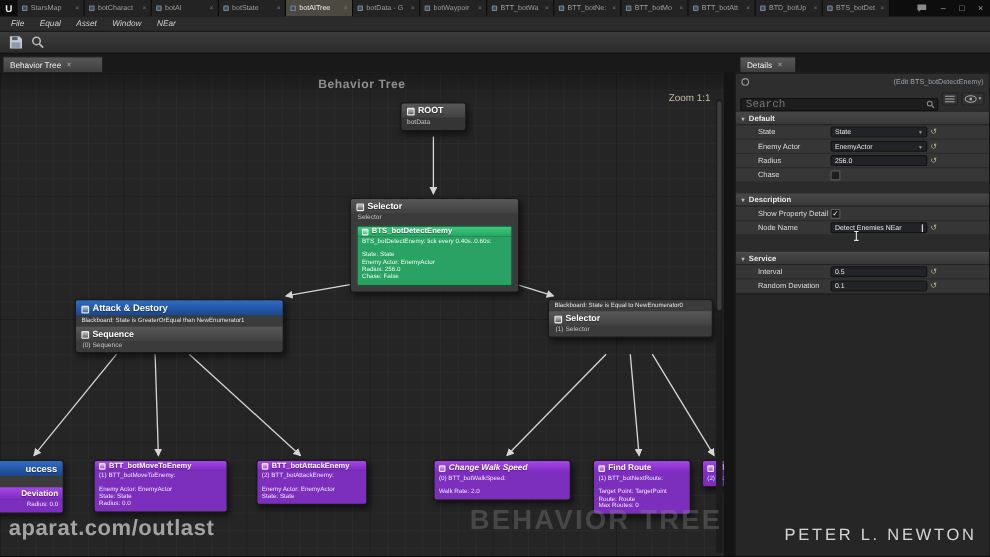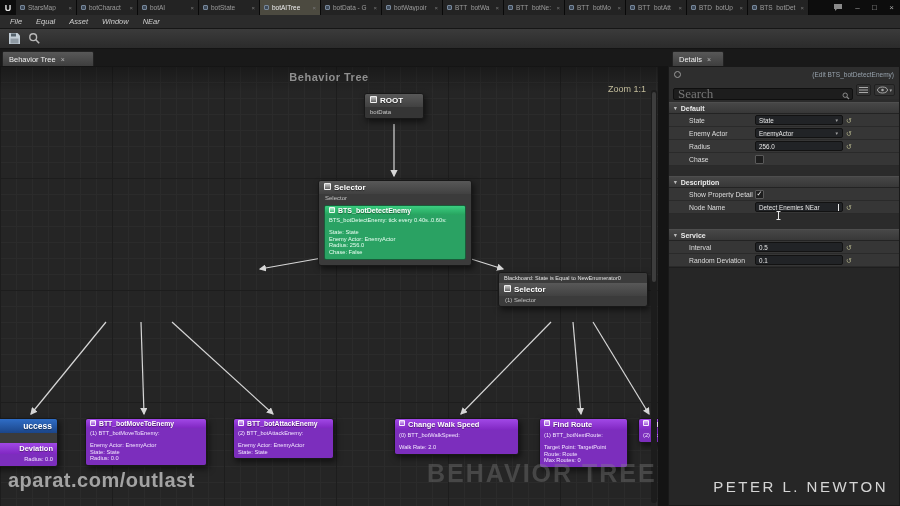--- a/index.html
+++ b/index.html
@@ -41,21 +41,21 @@
       linear-gradient(90deg, #2b2b2b 1px, transparent 1px);
     background-size:112px 112px, 112px 112px, 16px 16px, 16px 16px; }
   .graph-shade { position:absolute; left:0; top:0; right:0; height:26px; background:linear-gradient(rgba(0,0,0,.30),rgba(0,0,0,0)); }
   .graph-title { position:absolute; top:5px; left:0; right:0; text-align:center; color:#8f8f8f; font-weight:bold; font-size:11px; letter-spacing:.5px; }
   .graph-zoom { position:absolute; top:18px; right:12px; color:#c3bd9c; font-size:9px; }
   .wires { position:absolute; left:0; top:0; }
   .graph-scroll { position:absolute; right:1px; top:24px; bottom:3px; width:6px; background:#1c1c1c; border-radius:3px; }
   .gthumb { position:absolute; left:1px; right:1px; top:2px; height:46%; background:#3d3d3d; border-radius:3px; }
   
   .bt-node { position:absolute; background:#3b3b3b; border:1px solid #181818; border-radius:3px; overflow:hidden; box-shadow:2px 3px 6px rgba(0,0,0,.55); }
-  .node-hdr { display:flex; align-items:flex-start; gap:3px; padding:2px 5px; font-weight:bold; color:#fff; font-size:8px; text-shadow:0 1px 1px rgba(0,0,0,.45); white-space:nowrap; overflow:hidden; }
+  .node-hdr { display:flex; align-items:flex-end; gap:3px; padding:2px 5px; font-weight:bold; color:#fff; font-size:8px; text-shadow:0 1px 1px rgba(0,0,0,.45); white-space:nowrap; overflow:hidden; }
   .node-hdr.gray   { background:linear-gradient(#585858,#414141); }
   .node-hdr.blue   { background:linear-gradient(#2f6dc6,#1b4588); font-size:8.5px; }
   .node-hdr.green  { background:linear-gradient(#3bce80,#27a35f); font-size:7px; padding:1px 4px; }
   .node-hdr.purple { background:linear-gradient(#a148e6,#8028c2); font-size:6.8px; padding:1px 4px; }
   .nicon { flex:none; width:7px; height:7px; border:1px solid rgba(255,255,255,.85); border-radius:1px; background:linear-gradient(rgba(255,255,255,.65),rgba(255,255,255,.12)); }
   .nicon.sm { width:6px; height:6px; }
   .node-sub { padding:1px 6px 3px; font-size:6px; color:#c3c3c3; white-space:nowrap; overflow:hidden; }
   .cond { padding:2px 5px; font-size:5.6px; color:#e2e2e2; white-space:nowrap; overflow:hidden; background:#3b3b3b; }
   .service-box { margin:1px 5px 5px; border:1px solid #1a5c3a; border-radius:2px; overflow:hidden; }
   .service-body { background:#2aa263; padding:2px 4px 3px; font-size:5.7px; line-height:6.8px; color:#eafff3; white-space:nowrap; overflow:hidden; }
@@ -64,21 +64,21 @@
   .root-body { padding:2px 5px 3px; font-size:6px; color:#c9c9c9; background:#353535; }
   .ralign { text-align:right; }
   .ralign .node-hdr, .ralign .cond, .ralign .task-body { justify-content:flex-end; text-align:right; }
   
   .details-panel { position:absolute; left:668px; top:66px; width:232px; height:440px; background:#2e2e2e; border:1px solid #191919; display:flex; flex-direction:column; }
   .obj-row { height:15px; flex:none; display:flex; align-items:center; padding:0 5px; }
   .obj-circle { width:7px; height:7px; border:1px solid #9a9a9a; border-radius:50%; }
   .edit-link { margin-left:auto; font-size:6.5px; color:#97a2ac; }
   .search-row { height:17px; flex:none; display:flex; align-items:center; gap:3px; padding:0 4px 2px 4px; }
   .search-box { position:relative; flex:1; height:12px; }
-  .search-box input { width:100%; height:12px; background:#1d1d1d; border:1px solid #0f0f0f; border-radius:2px; color:#989898; font-size:13px; font-family:Liberation Serif, serif; padding:0 15px 0 4px; outline:none; }
+  .search-box input { width:100%; height:12px; background:#1d1d1d; border:1px solid #0f0f0f; border-radius:2px; color:#989898; font-size:10px; font-family:Liberation Mono, monospace; padding:0 15px 0 4px; outline:none; }
   .search-mag { position:absolute; right:3px; top:2px; }
   .sicon-btn { flex:none; height:12px; display:flex; align-items:center; gap:1px; padding:0 2px; border:1px solid #202020; background:#333; border-radius:2px; color:#aaa; font-size:5px; }
   .section-hdr { height:12px; flex:none; display:flex; align-items:center; gap:4px; padding:0 5px; background:linear-gradient(#474747,#383838); border-top:1px solid #4e4e4e; border-bottom:1px solid #232323; font-size:7px; font-weight:bold; color:#eaeaea; }
   .sec-arrow { font-size:5.5px; color:#bbb; }
   .prop-row { height:13px; flex:none; display:flex; align-items:center; background:#363636; border-bottom:1px solid #2a2a2a; padding-left:20px; font-size:6.8px; color:#dcdcdc; }
   .prop-label { width:66px; flex:none; white-space:nowrap; overflow:hidden; }
   .widget { width:88px; height:10px; flex:none; display:flex; align-items:center; background:#212326; border:1px solid #121212; border-radius:2px; padding:0 3px; font-size:6.3px; color:#e6e6e6; white-space:nowrap; overflow:hidden; }
   .wval { flex:1; overflow:hidden; }
   .dd-arrow { flex:none; font-size:4.5px; color:#9f9f9f; }
   .reset { margin-left:3px; font-size:7px; color:#b9b98f; line-height:1; }
@@ -261,20 +261,32 @@
           <div>BTS_botDetectEnemy: tick every 0.40s..0.60s:</div>
           <div class="tgap"></div>
           <div>State: State</div>
           <div>Enemy Actor: EnemyActor</div>
           <div>Radius: 256.0</div>
           <div>Chase: False</div>
         </div>
       </div>
     </div>
 
+    <div class="bt-node" style="left:68px; top:206px; width:190px;">
+      <div class="node-hdr blue">
+        <span class="nicon"></span>
+        <span>Attack &amp; Destory</span>
+      </div>
+      <div class="cond">Blackboard: State is GreaterOrEqual than NewEnumerator1</div>
+      <div class="node-hdr gray">
+        <span class="nicon"></span>
+        <span>Sequence</span>
+      </div>
+      <div class="node-sub">(0) Sequence</div>
+    </div>
 
     <div class="bt-node" style="left:498px; top:206px; width:150px;">
       <div class="cond">Blackboard: State is Equal to NewEnumerator0</div>
       <div class="node-hdr gray">
         <span class="nicon"></span>
         <span>Selector</span>
       </div>
       <div class="node-sub">(1) Selector</div>
     </div>
 
@@ -312,21 +324,21 @@
       </div>
       <div class="task-body">
         <div>(2) BTT_botAttackEnemy:</div>
         <div class="tgap"></div>
         <div>Enemy Actor: EnemyActor</div>
         <div>State: State</div>
       </div>
     </div>
 
     <div class="bt-node" style="left:394px; top:352px; width:125px;">
-      <div class="node-hdr purple" style="font-size:7.5px;">
+      <div class="node-hdr purple" style="font-size:7.5px;font-style:italic;">
         <span class="nicon sm"></span>
         <span>Change Walk Speed</span>
       </div>
       <div class="task-body">
         <div>(0) BTT_botWalkSpeed:</div>
         <div class="tgap"></div>
         <div>Walk Rate: 2.0</div>
       </div>
     </div>
 

